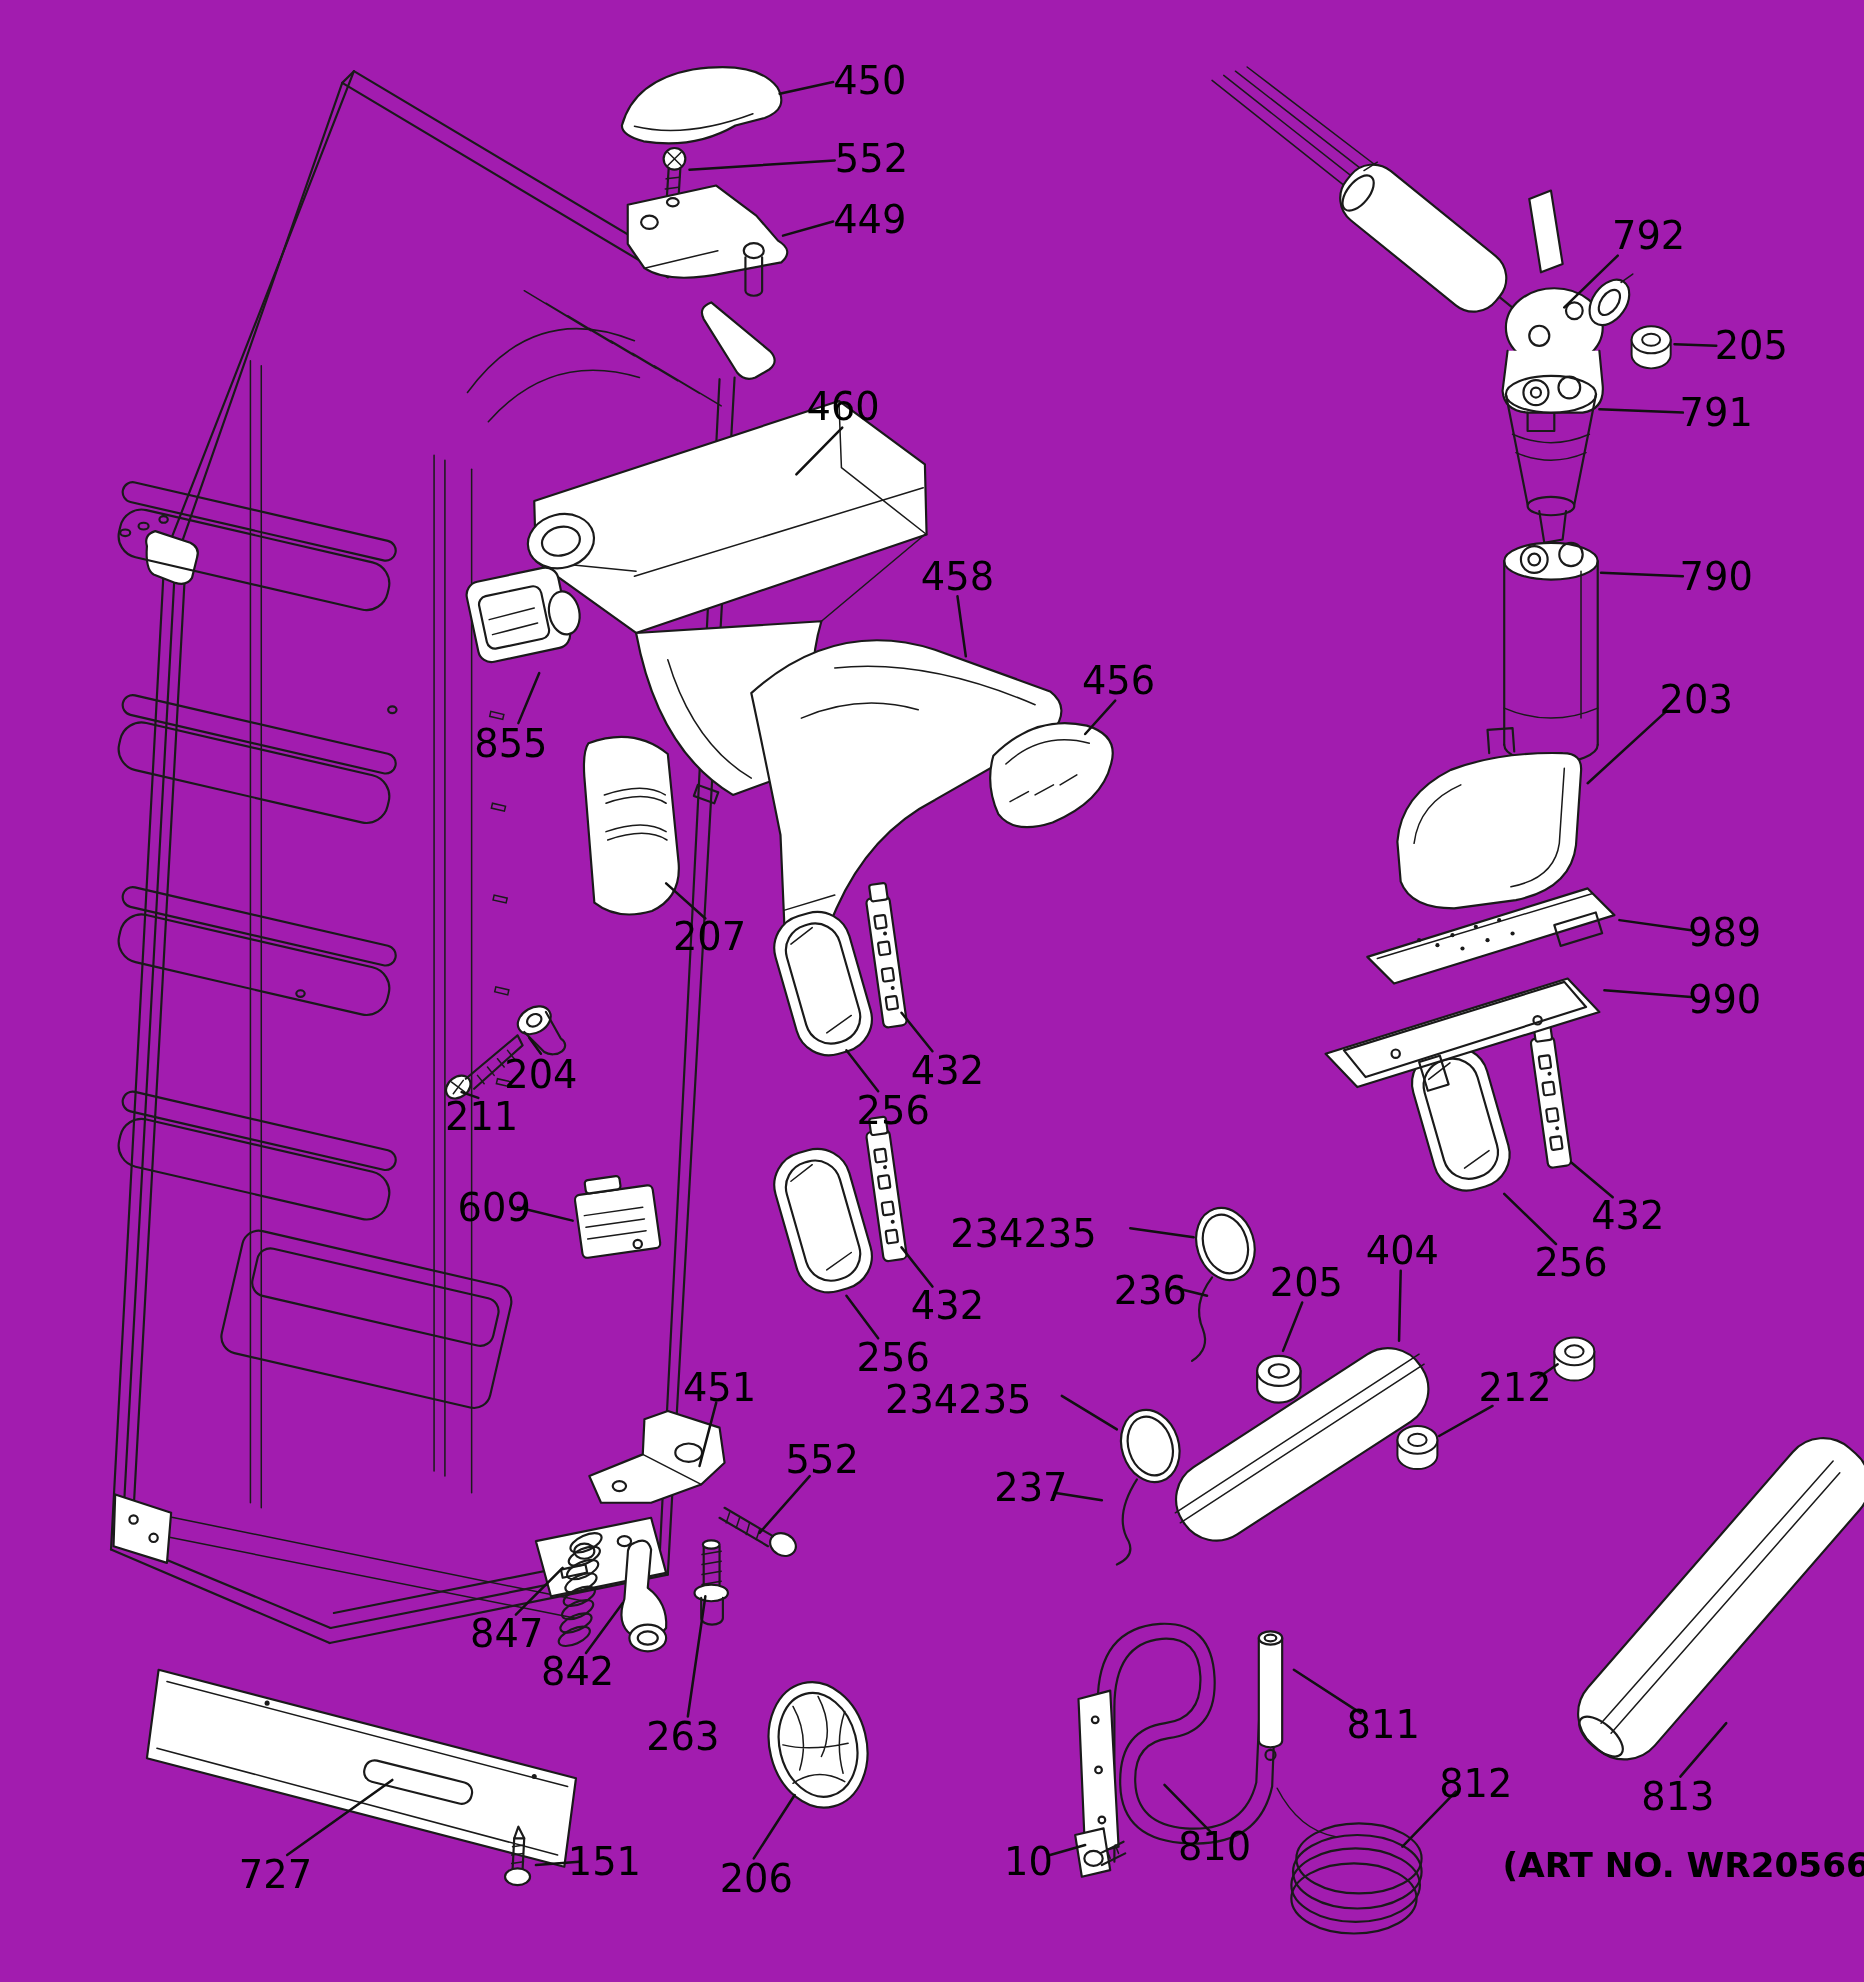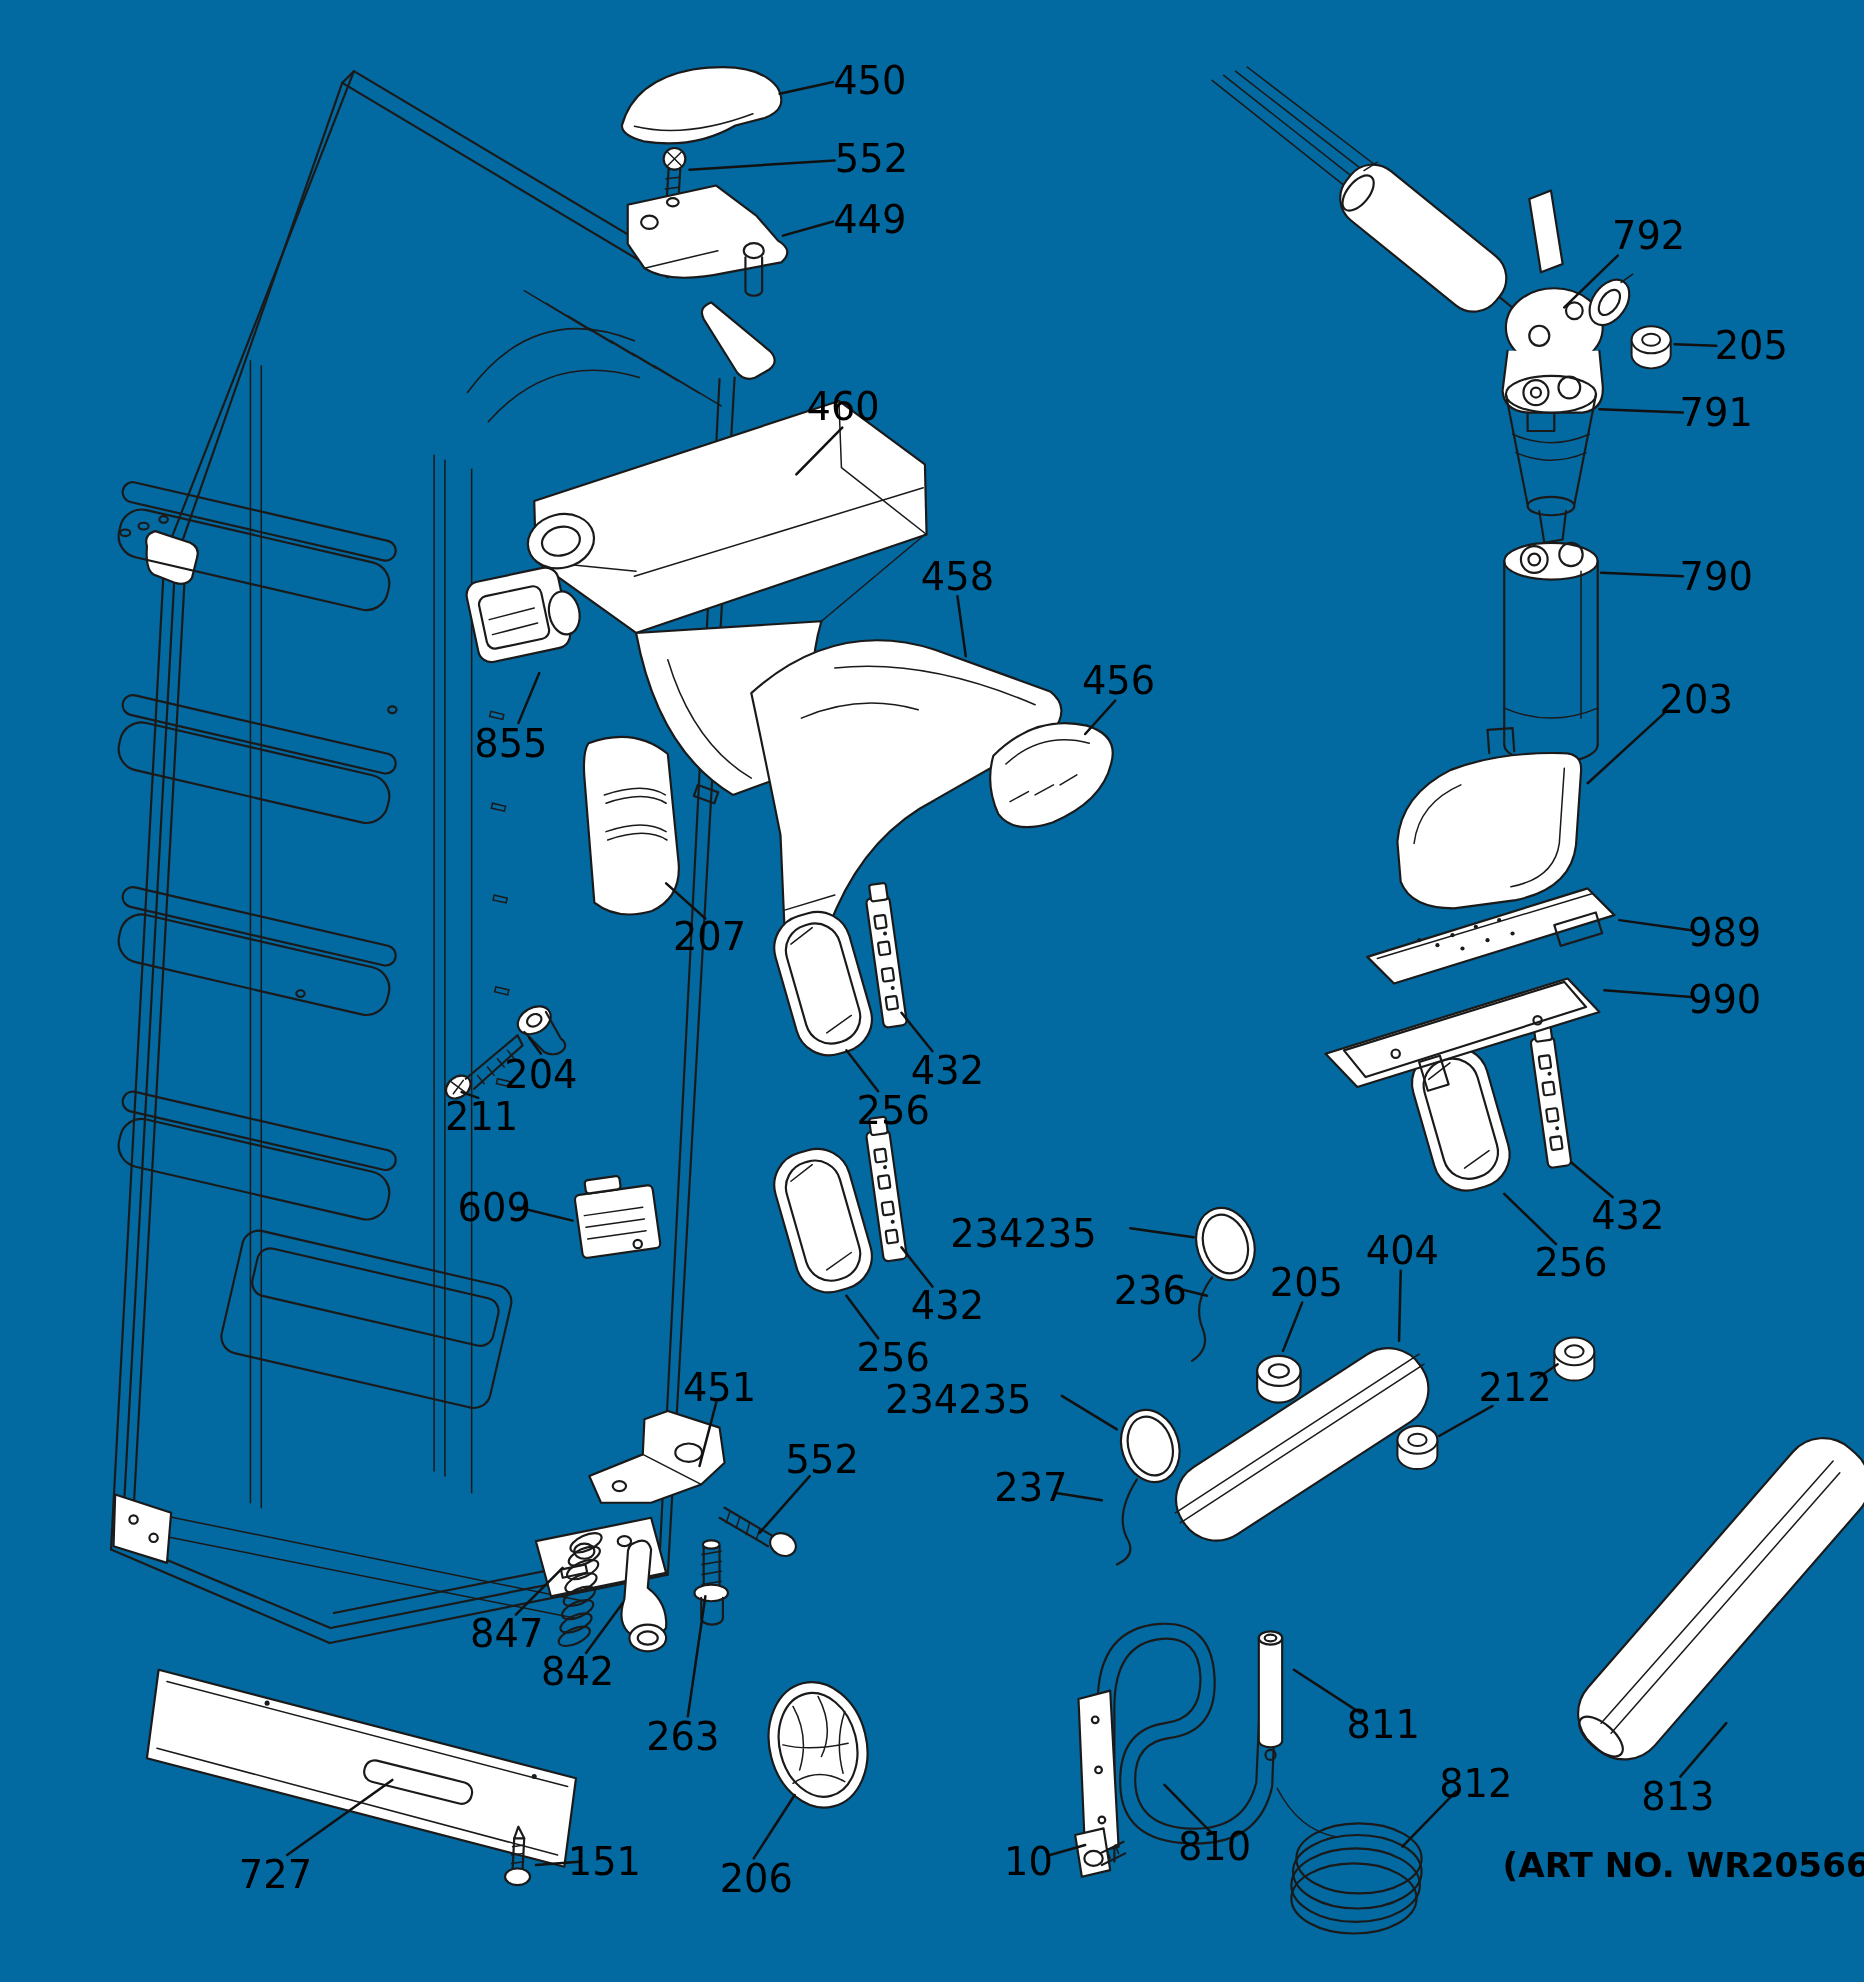--- a/index.html
+++ b/index.html
@@ -1,16 +1,16 @@
 <!DOCTYPE html>
 <html style="font-size:13.4px"><head>
 <meta charset="utf-8">
 <style>
   html,body{margin:0;padding:0;background:#fff}
-  #stage{width:1864px;height:1983px;position:relative;background:#0369a1}
+  #stage{width:1864px;height:1983px;position:relative;background:#a21caf}
   svg{display:block}
   .s  {stroke:#1a1a1a;stroke-width:2.6;fill:none;stroke-linecap:round;stroke-linejoin:round}
   .sw {stroke:#1a1a1a;stroke-width:2.6;fill:#ffffff;stroke-linecap:round;stroke-linejoin:round}
   .thin{stroke:#1a1a1a;stroke-width:1.8;fill:none;stroke-linecap:round}
   .ld {stroke:#111111;stroke-width:3;fill:none;stroke-linecap:round}
   .dot{fill:#1a1a1a;stroke:none}
   .lbl{font-family:"DejaVu Sans",sans-serif;font-size:46px;fill:#000;text-anchor:middle}
   .art{font-family:"DejaVu Sans",sans-serif;font-size:41px;font-weight:700;fill:#000;text-anchor:start}
 </style>
 </head>

